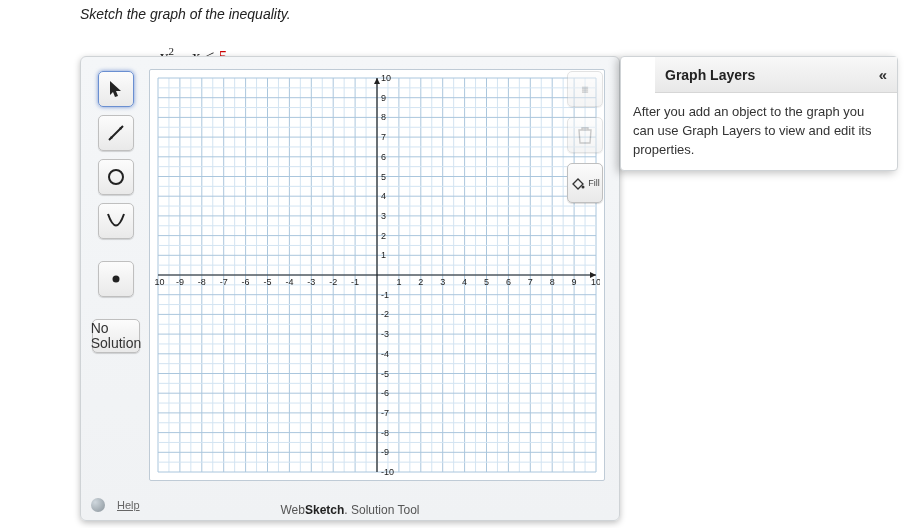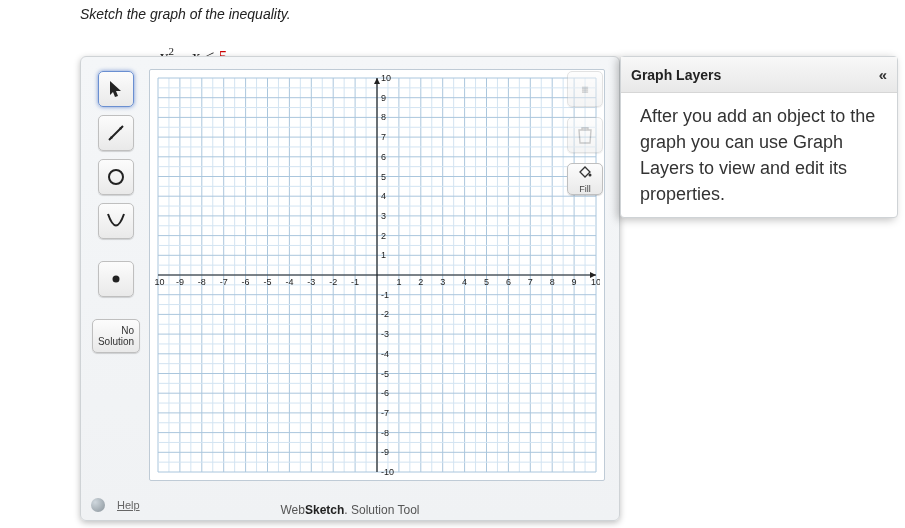--- a/index.html
+++ b/index.html
@@ -67,22 +67,22 @@
     cursor: pointer;
     box-shadow: 0 1px 1px rgba(0,0,0,0.15);
   }
   .tool-btn.selected {
     border-color: #6a8fd1;
     box-shadow: 0 0 4px rgba(80,120,200,0.8);
   }
   .tool-wide {
     width: 48px;
     height: 34px;
-    font-size: 10px;
-    text-align: right;
+    font-size: 14px;
+    text-align: left;
     line-height: 1.1;
   }
   .toolbar .gap { height: 6px; }
 
   .grid-wrap {
     position: absolute;
     left: 68px;
     top: 12px;
     width: 456px;
     height: 412px;
@@ -128,25 +128,24 @@
     flex-direction: column;
     gap: 10px;
     align-items: center;
   }
   .side-btn.disabled {
     opacity: 0.45;
     color: #888;
     font-size: 8px;
   }
   .side-btn.labeled {
-    height: 32px;
-    flex-direction: column;
+    height: 40px;
+    flex-direction: row;
     font-size: 10px;
     gap: 2px;
-    justify-content: space-between;
   }
   .side-btn small { font-size: 9px; color: #444; }
 
   .layers-panel {
     position: absolute;
     left: 620px;
     top: 56px;
     width: 278px;
     border: 1px solid #cfd3d6;
     border-radius: 4px;
@@ -155,27 +154,28 @@
   }
   .layers-header {
     background: linear-gradient(#f8f8f8,#e8e8e8);
     padding: 9px 10px;
     font-weight: bold;
     font-size: 14px;
     display: flex;
     justify-content: space-between;
     align-items: center;
     border-bottom: 1px solid #d6d6d6;
+    margin-left: 34px;
   }
   .layers-header .collapse {
     font-size: 15px; color: #333;
   }
   .layers-body {
-    padding: 10px 19px;
-    font-size: 18px;
+    padding: 10px 12px;
+    font-size: 13px;
     line-height: 1.45;
     color: #333;
   }
 
   svg .grid-minor { stroke: #d3e4f2; stroke-width: 1; }
   svg .grid-major { stroke: #aac6dd; stroke-width: 1; }
   svg .axis { stroke: #222; stroke-width: 1.2; }
   svg text.ticklabel { font: 9px Arial; fill: #222; }
 </style>
 </head>

